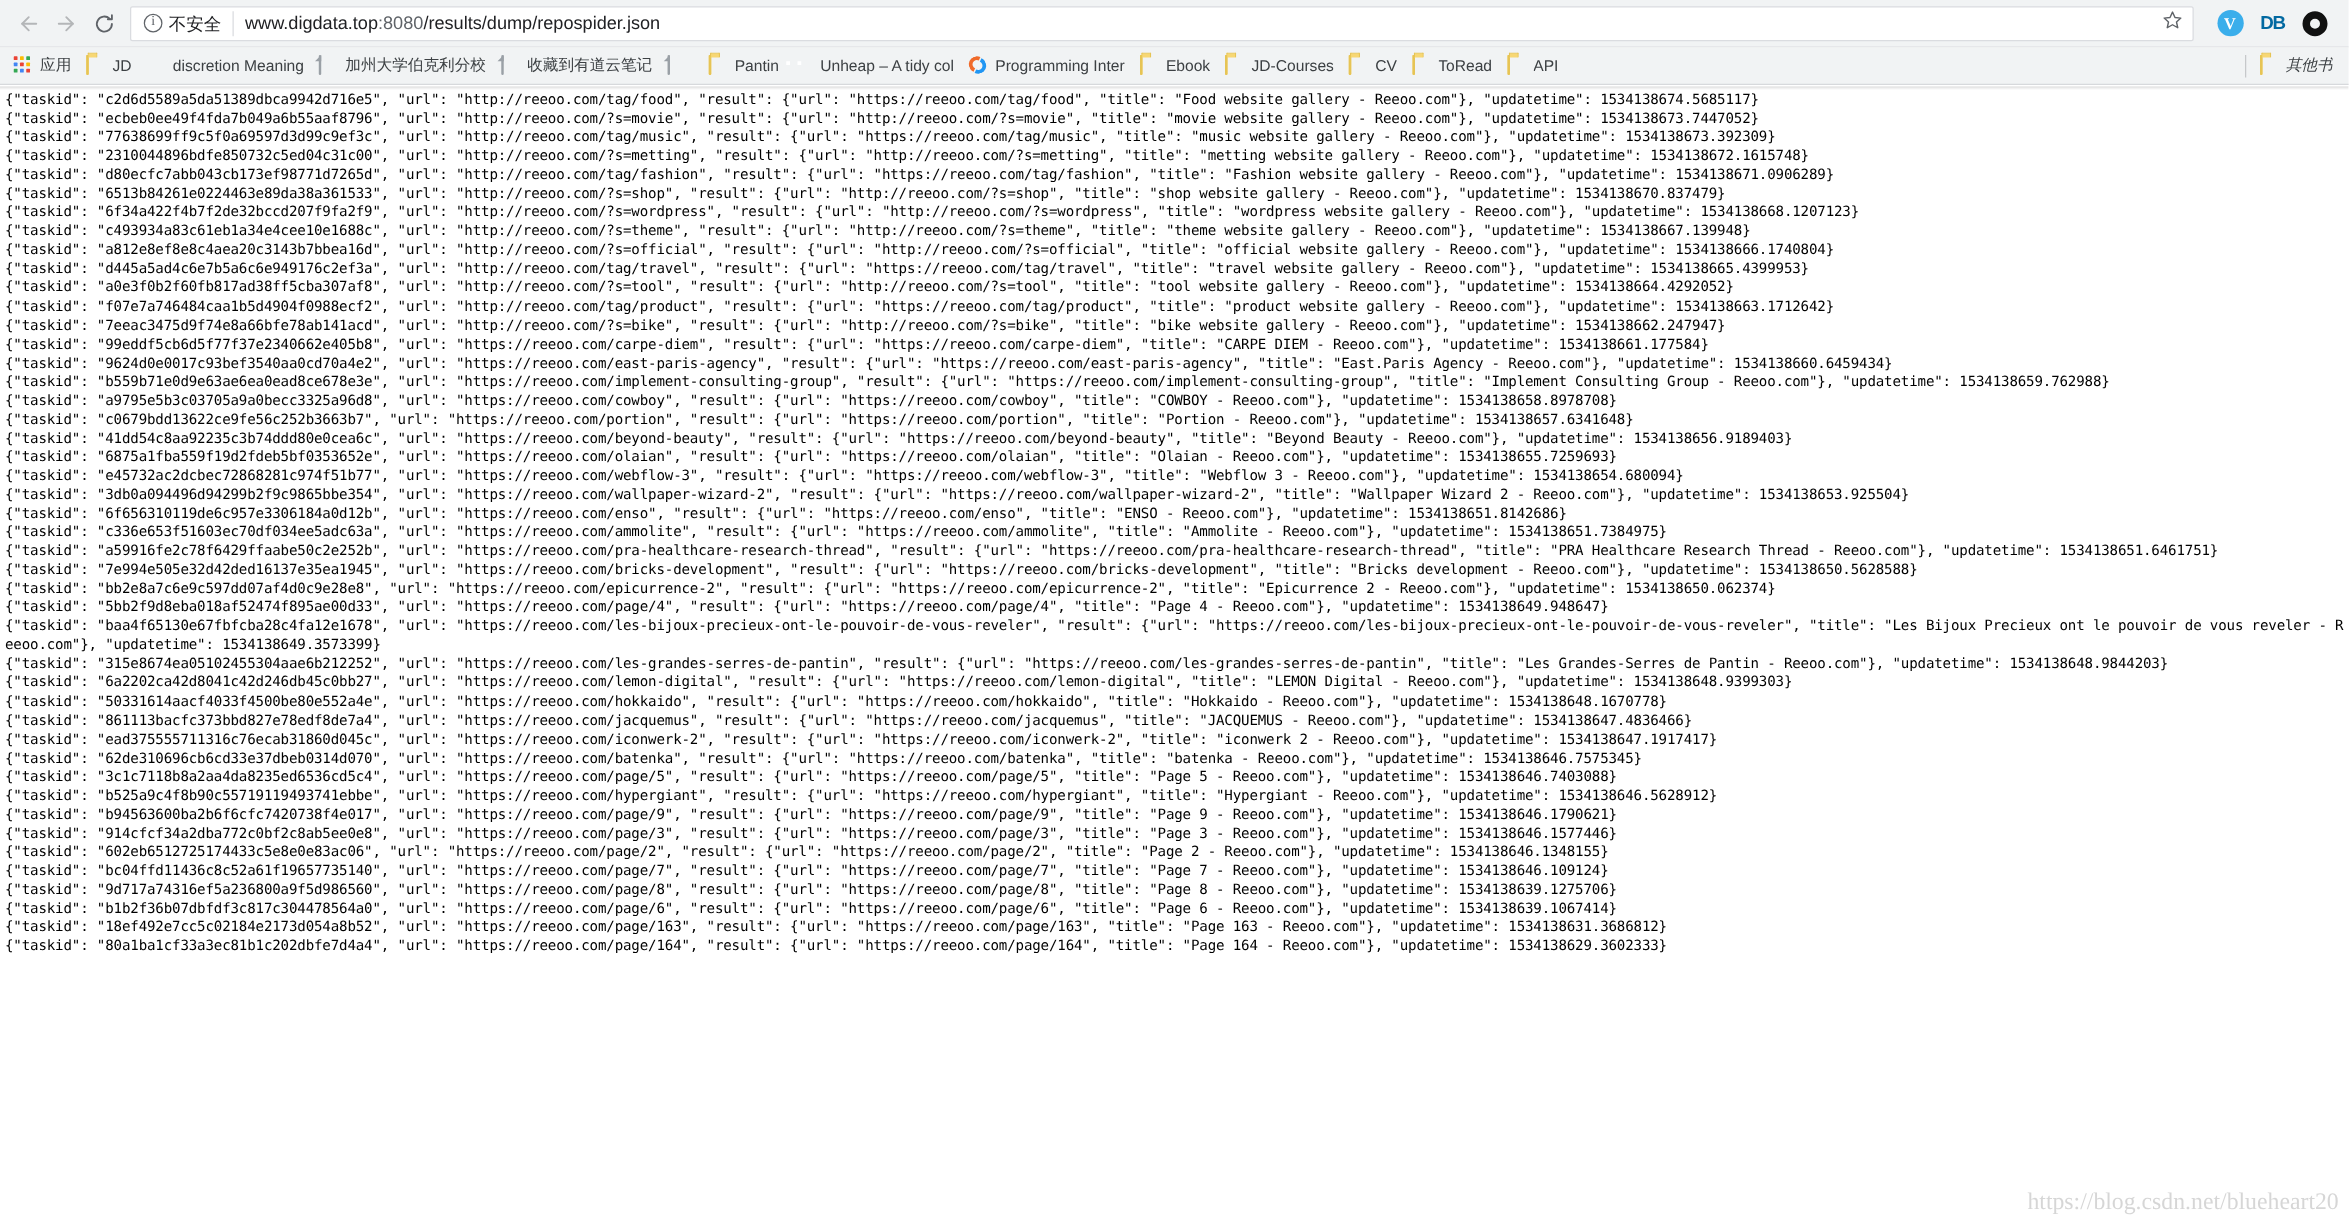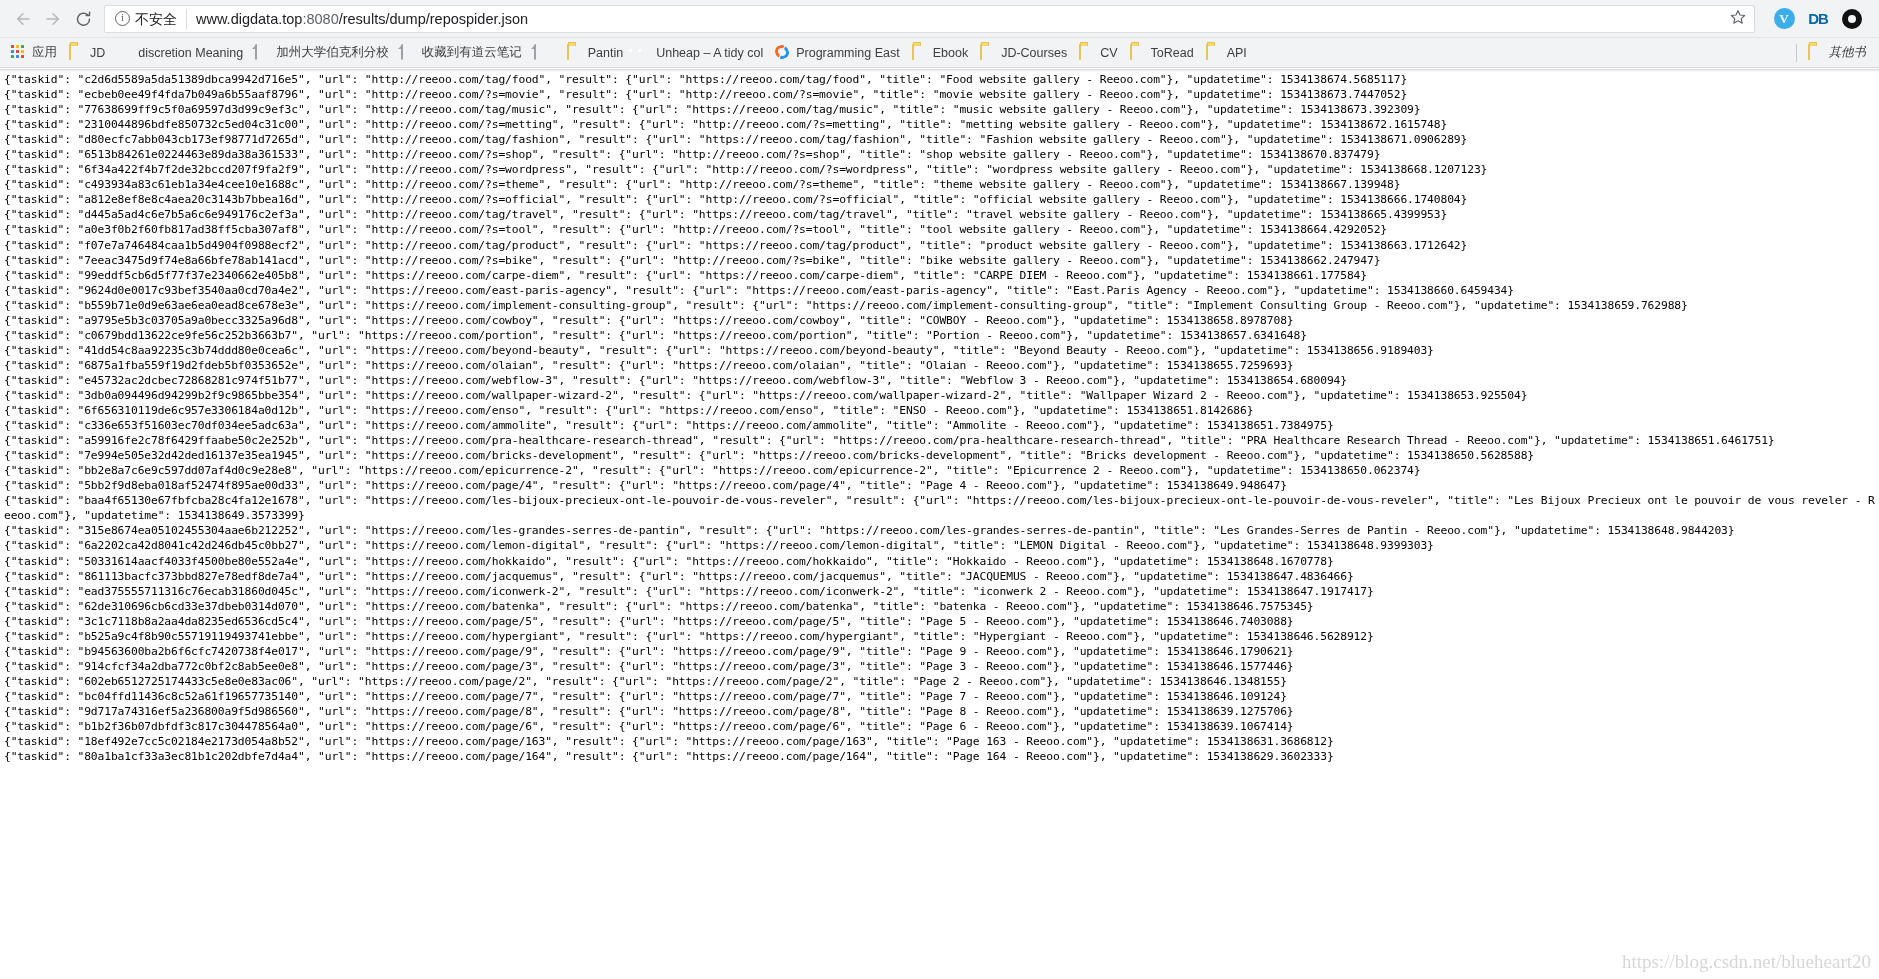--- a/index.html
+++ b/index.html
@@ -309,21 +309,21 @@
       <span class="bm-label">Pantin</span>
     </div>
 
     <div class="bm">
       <span class="ico"><span class="ico-unheap"></span></span>
       <span class="bm-label">Unheap – A tidy col</span>
     </div>
 
     <div class="bm">
       <span class="ico"><span class="ico-prog"><span class="c1"></span><span class="c2"></span></span></span>
-      <span class="bm-label">Programming East</span>
+      <span class="bm-label">Programming Inter</span>
     </div>
 
     <div class="bm">
       <span class="ico"><span class="ico-folder"></span></span>
       <span class="bm-label">Ebook</span>
     </div>
 
     <div class="bm">
       <span class="ico"><span class="ico-folder"></span></span>
       <span class="bm-label">JD-Courses</span>

